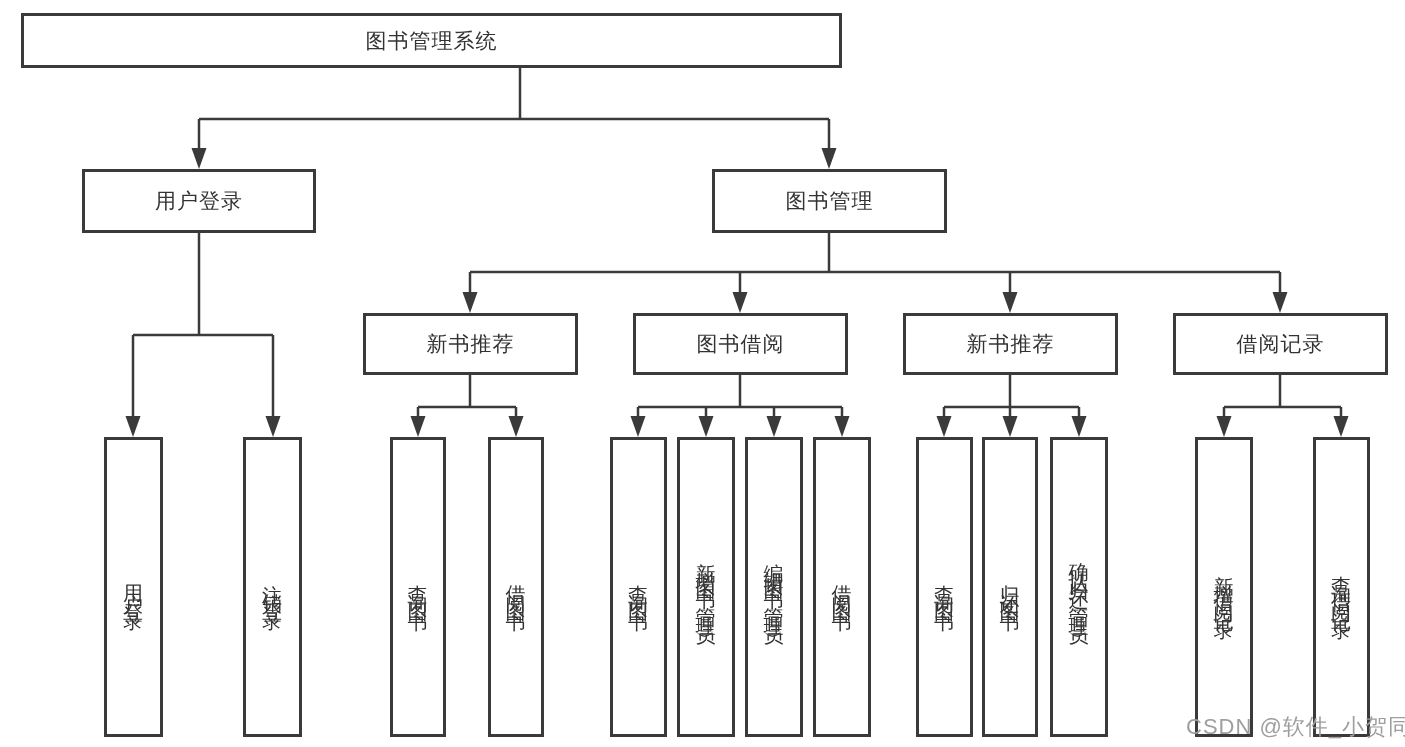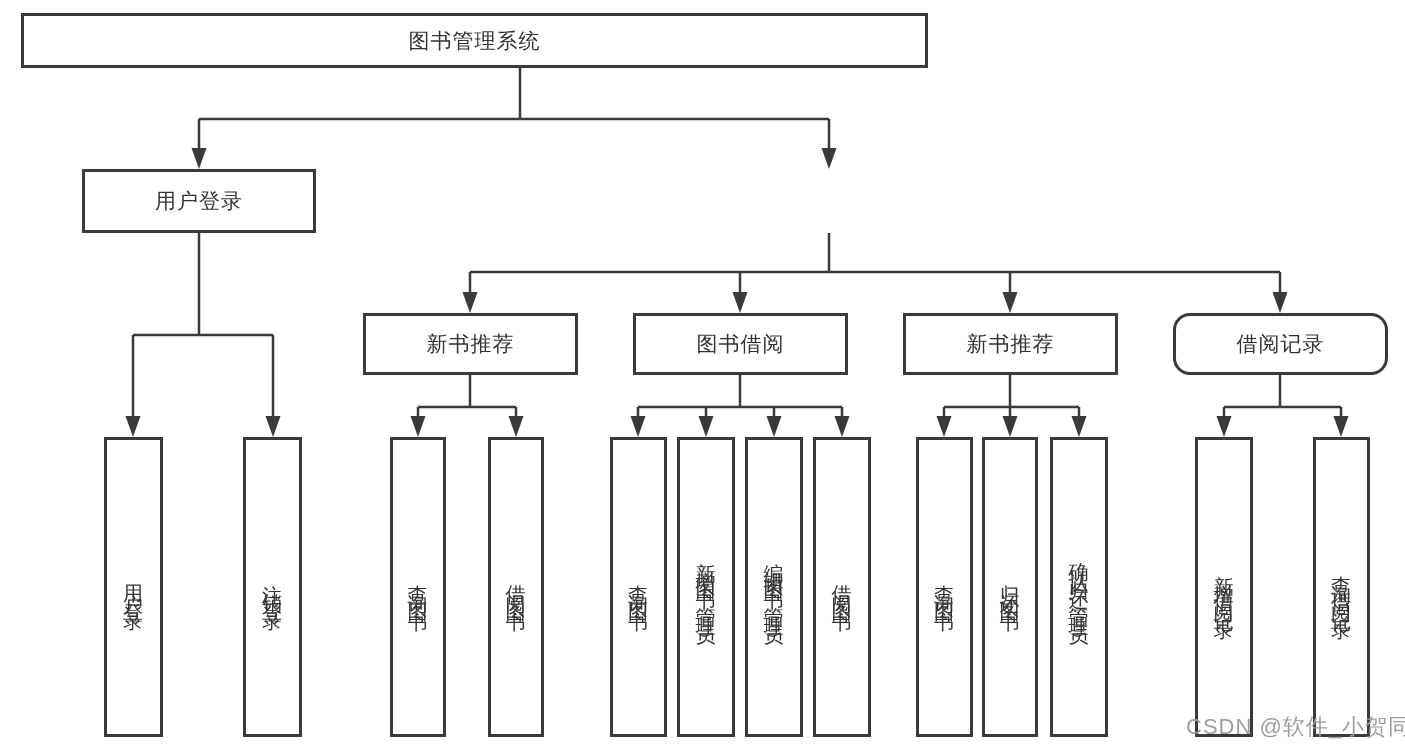--- a/index.html
+++ b/index.html
@@ -121,38 +121,41 @@
     <g>
       <path d="M1280 375 V407"></path>
       <path d="M1224 407 H1341"></path>
       <path d="M1224 407 V418"></path>
       <path d="M1341 407 V418"></path>
       <polygon points="1216.5,416 1231.5,416 1224,437" fill="#3a3a3a" stroke="none"></polygon>
       <polygon points="1333.5,416 1348.5,416 1341,437" fill="#3a3a3a" stroke="none"></polygon>
     </g>
   </svg>
 
-  <div class="node hnode" style="left:21px; top:13px; width:907px; height:55px;">
+  <div class="node hnode" style="left:21px; top:13px; width:821px; height:55px;">
     <span>图书管理系统</span>
   </div>
 
   <div class="node hnode" style="left:82px; top:169px; width:234px; height:64px;">
     <span>用户登录</span>
   </div>
+  <div class="node hnode" style="left:712px; top:169px; width:235px; height:64px;">
+    <span>图书管理</span>
+  </div>
 
   <div class="node hnode" style="left:363px; top:313px; width:215px; height:62px;align-items:center;">
     <span>新书推荐</span>
   </div>
   <div class="node hnode" style="left:633px; top:313px; width:215px; height:62px;text-align:center;">
     <span>图书借阅</span>
   </div>
   <div class="node hnode" style="left:903px; top:313px; width:215px; height:62px;">
     <span>新书推荐</span>
   </div>
-  <div class="node hnode" style="left:1173px; top:313px; width:215px; height:62px;border-radius:17px;">
+  <div class="node hnode" style="left:1173px; top:313px; width:215px; height:62px;">
     <span>借阅记录</span>
   </div>
 
   <div class="node leaf" style="left:104px; top:437px; width:59px; height:300px;">
     <span>用户登录</span>
   </div>
   <div class="node leaf" style="left:243px; top:437px; width:59px; height:300px;">
     <span>注销登录</span>
   </div>
 

